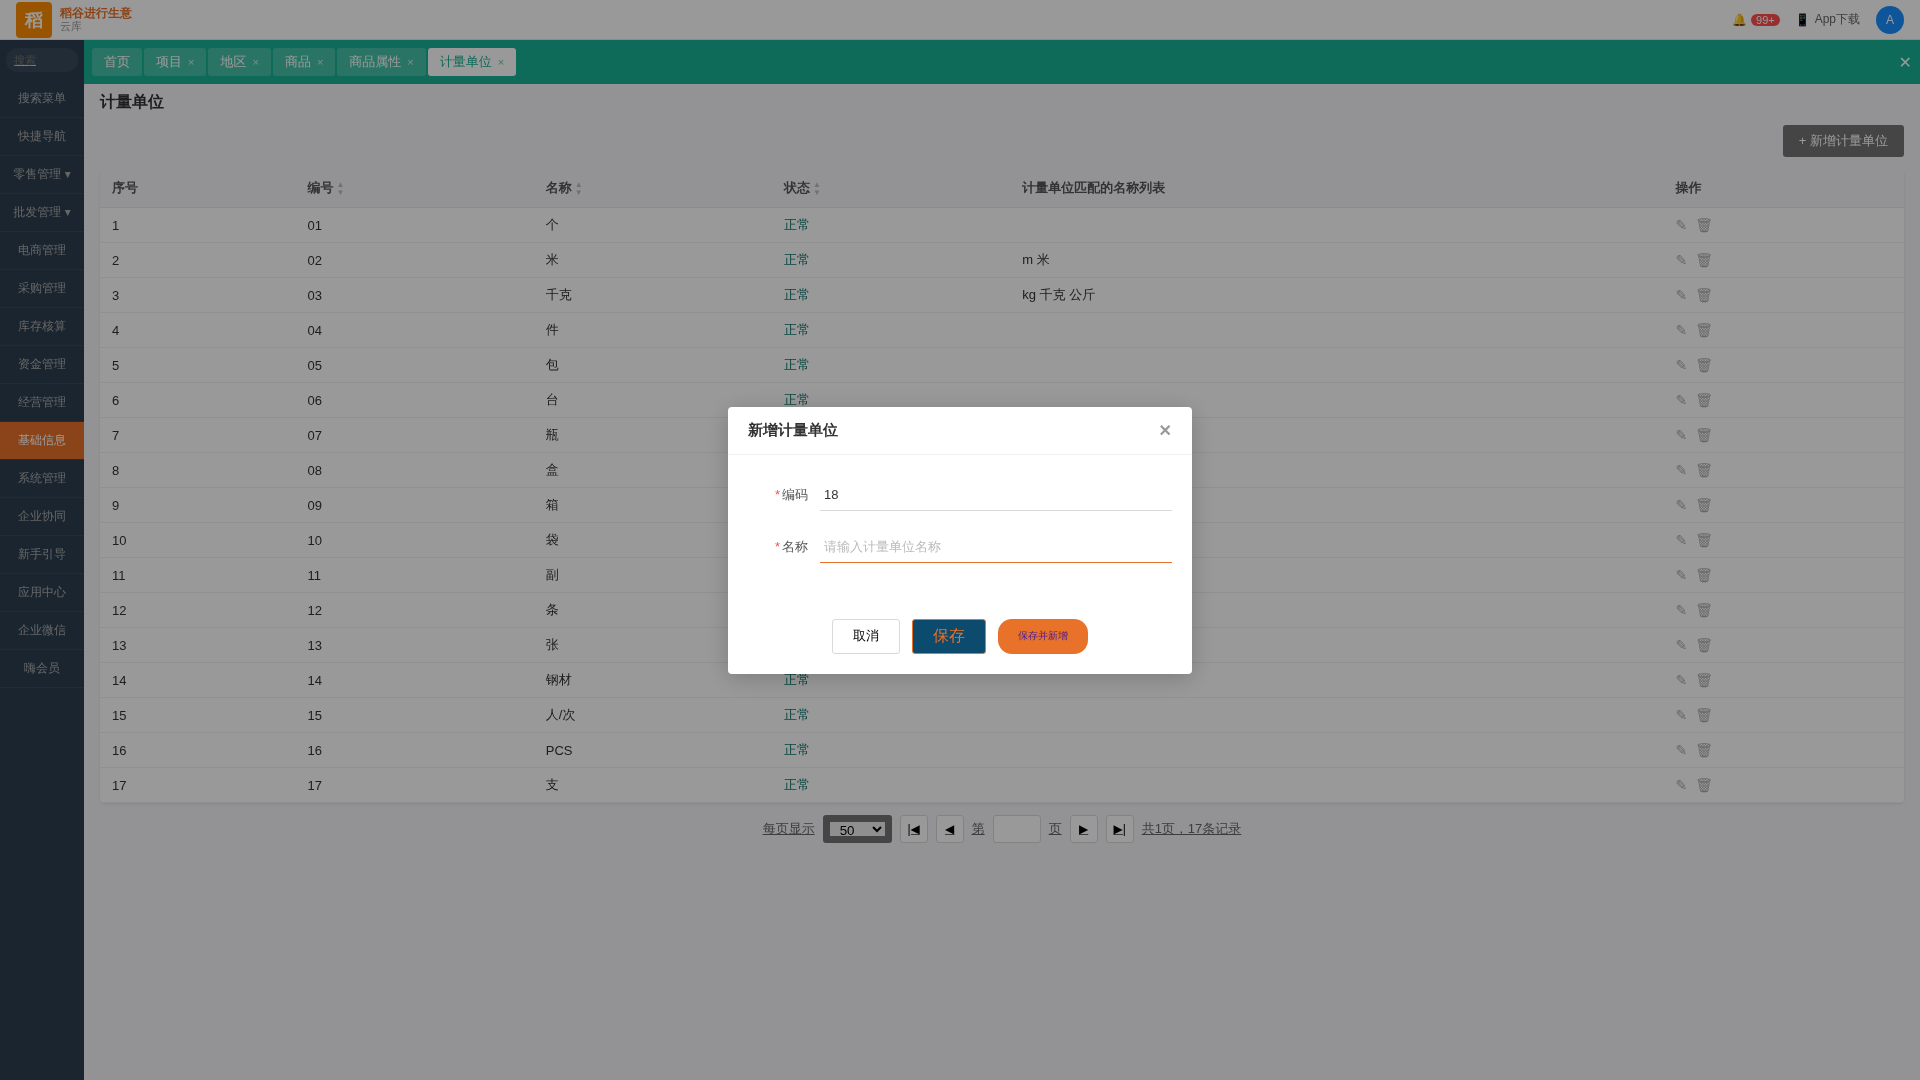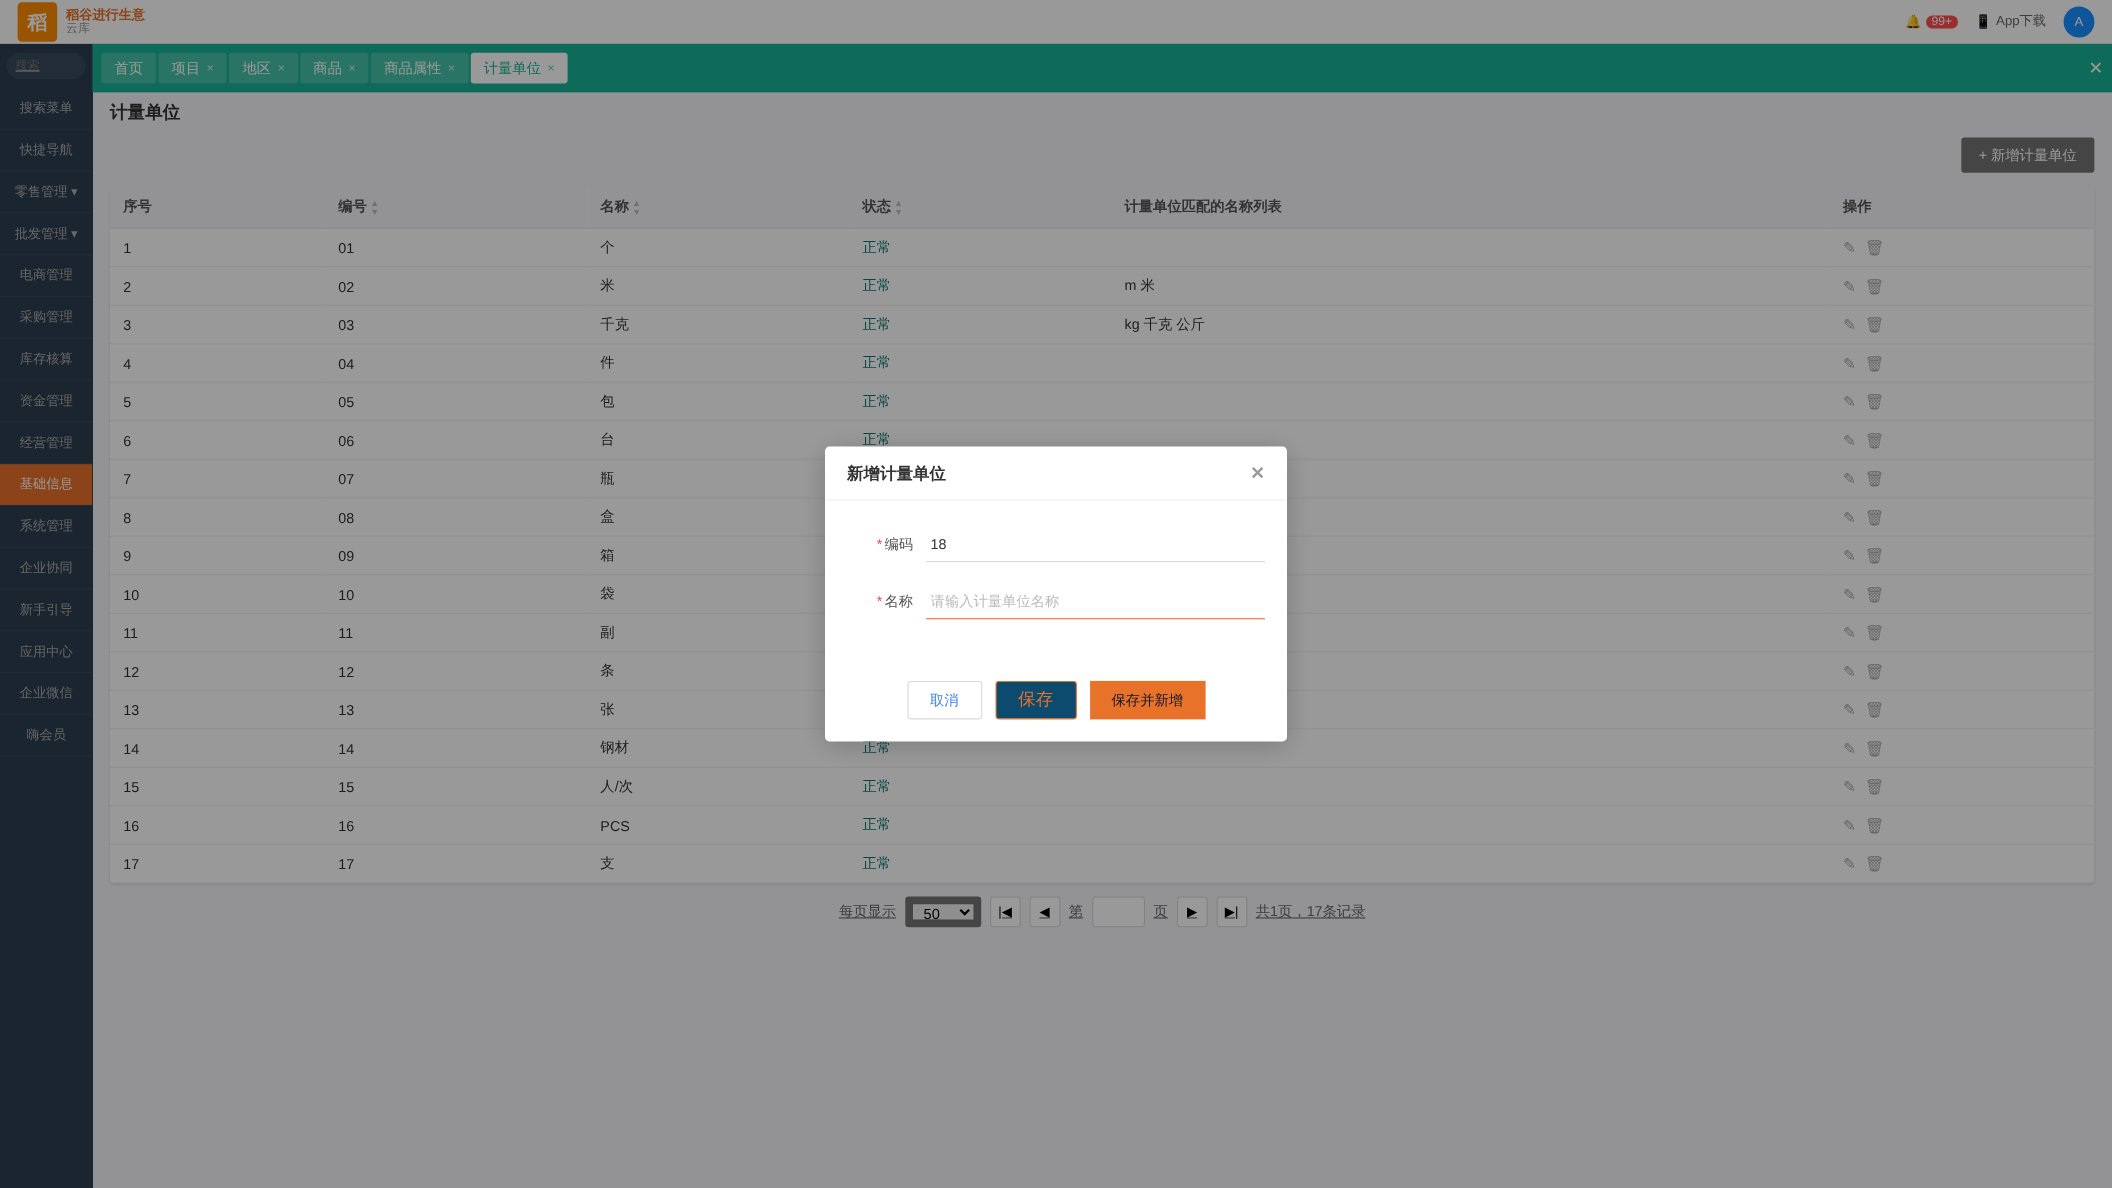--- a/index.html
+++ b/index.html
@@ -112,21 +112,21 @@
     .pagination-input { width: 48px; height: 28px; border: 1px solid #d9d9d9; border-radius: 3px; text-align: center; }
     .page-size-select { height: 28px; border: 7px solid #737373; border-radius: 3px; padding: 0 6px; }
 
     
     .modal-overlay {
       position: fixed; top: 0; left: 0; right: 0; bottom: 0;
       background: rgba(0,0,0,0.4); z-index: 1000;
       display: flex; align-items: center; justify-content: center;
     }
     .modal {
-      background: white; border-radius: 4px; width: 420px;
+      background: white; border-radius: 4px; width: 464px;
       box-shadow: 0 4px 24px rgba(0,0,0,0.2);
     }
     .modal-header {
       padding: 14px 20px; border-bottom: 1px solid #f0f0f0;
       display: flex; align-items: center; justify-content: space-between;
       font-size: 15px; font-weight: 600; color: #333;
     }
     .modal-close { cursor: pointer; color: #999; font-size: 16px; }
     .modal-body { padding: 24px 20px; }
     .form-row { display: flex; align-items: center; margin-bottom: 20px; }
@@ -136,29 +136,29 @@
       flex: 1; height: 32px; border: none; border-bottom: 1px solid #d9d9d9;
       outline: none; padding: 0 4px; font-size: 13px; color: #333;
     }
     .form-input.focused { border-bottom-color: #e8722a; }
     .form-input::placeholder { color: #bbb; }
     .modal-footer {
       padding: 12px 20px 20px; display: flex; justify-content: center; gap: 12px;
     }
     .btn-cancel {
       padding: 6px 20px; border: 1px solid #d9d9d9; background: white;
-      border-radius: 3px; cursor: pointer; font-size: 13px; color: #3b82f6;
+      border-radius: 3px; cursor: pointer; font-size: 13px; color: #000000;
     }
     .btn-save {
       padding: 6px 20px; border: 1px solid #e8722a; background: #0c4a6e;
       border-radius: 3px; cursor: pointer; font-size: 16px; color: #e8722a;
     }
     .btn-save-new {
       padding: 6px 20px; border: none; background: #e8722a;
-      border-radius: 0; cursor: pointer; font-size: 13px; color: #0f172a;
+      border-radius: 14px; cursor: pointer; font-size: 10px; color: #4c1d95;
     }
 
     
     .sort-icon { display: inline-flex; flex-direction: column; margin-left: 3px; vertical-align: middle; }
     .sort-icon span { font-size: 8px; line-height: 1; color: #bbb; }
   </style>
 </head>
 <body>
 
 <div class="top-header">

